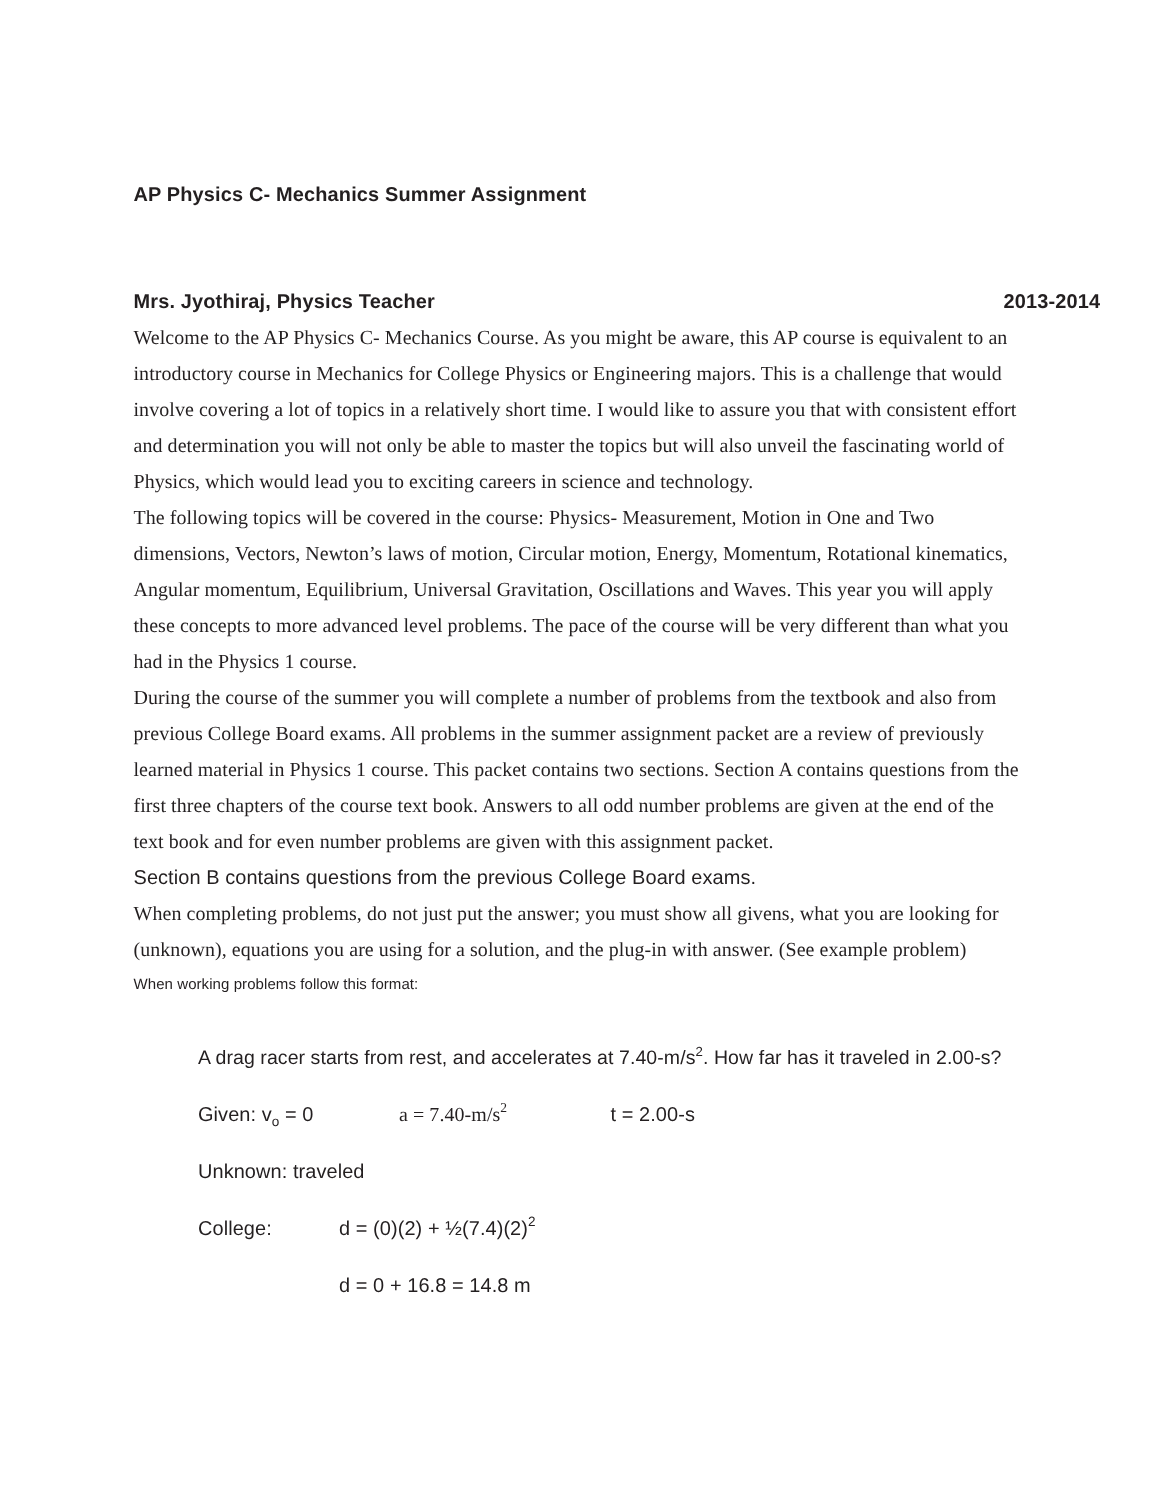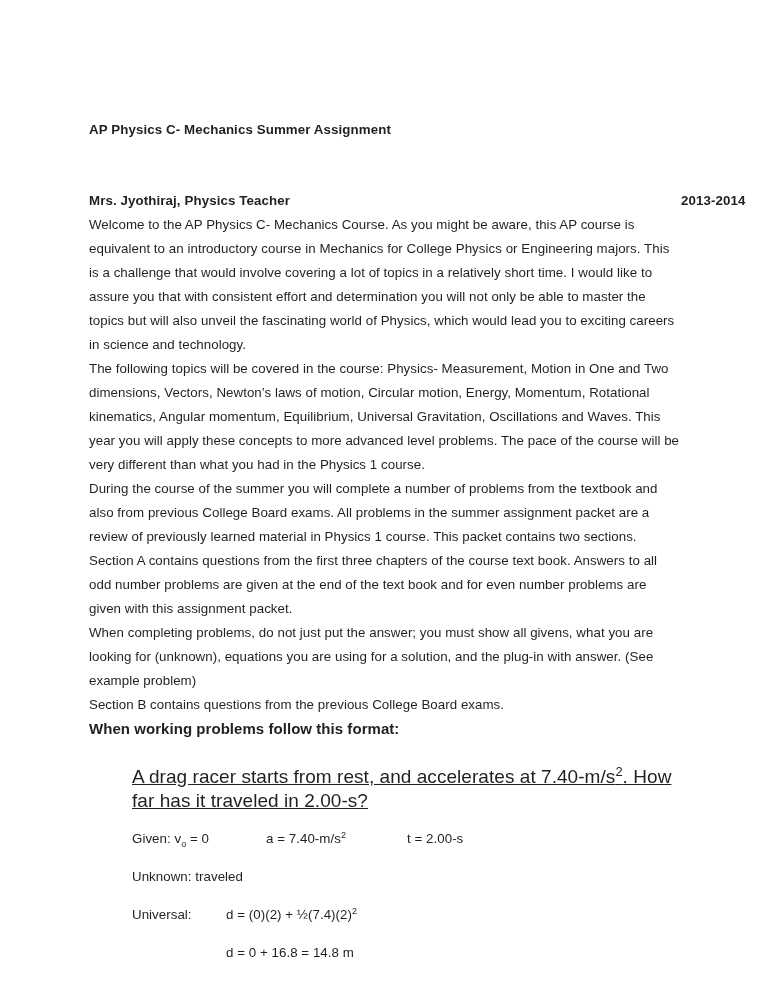--- a/index.html
+++ b/index.html
@@ -42,70 +42,70 @@
     font-size: 13.3px;
     font-weight: bold;
     line-height: 24px;
     letter-spacing: 0.1px;
   }
   .byline-name {
     flex: 0 0 auto;
   }
   .byline-year {
     position: absolute;
-    left: 592px;
+    left: 580px;
     white-space: nowrap;
   }
   .byline-wrap {
     position: relative;
     width: 100%;
   }
   p.body-par {
     font-size: 13.3px;
     line-height: 24px;
     margin: 0;
     letter-spacing: 0.05px;
     text-align: left;
   }
   .par-gap {
     margin-top: 24px;
+    font-family: Liberation Serif, serif;
   }
   .bold-line {
-    font-size: 15px;
+    font-size: 10px;
     line-height: 24px;
-    font-weight: bold;
+    font-weight: normal;
     margin: 0;
     letter-spacing: 0.05px;
   }
   .example-block {
     margin-top: 24px;
     padding-left: 43px;
     width: 549px;
   }
   .example-statement {
-    font-size: 19px;
+    font-size: 13px;
     line-height: 24px;
     margin: 0;
     letter-spacing: 0.05px;
-    text-decoration: underline;
   }
   .work-line {
     font-size: 13.3px;
     line-height: 24px;
     margin: 0;
     position: relative;
     height: 24px;
     white-space: nowrap;
     letter-spacing: 0.05px;
   }
   .work-gap {
     margin-top: 14px;
   }
   .col-a { position: absolute; left: 0px; }
-  .col-b { position: absolute; left: 134px; }
+  .col-b { position: absolute; left: 134px; font-family: Liberation Serif, serif; }
   .col-c { position: absolute; left: 275px; }
   .col-sol { position: absolute; left: 94px; }
   sup {
     font-size: 0.68em;
     vertical-align: super;
     line-height: 0;
   }
   sub {
     font-size: 0.68em;
     vertical-align: sub;
@@ -127,43 +127,43 @@
         <span class="byline-year">2013-2014</span>
       </div>
     </div>
 
     <p class="body-par par-gap">Welcome to the AP Physics C- Mechanics Course. As you might be aware, this AP course is equivalent to an introductory course in Mechanics for College Physics or Engineering majors. This is a challenge that would involve covering a lot of topics in a relatively short time. I would like to assure you that with consistent effort and determination you will not only be able to master the topics but will also unveil the fascinating world of Physics, which would lead you to exciting careers in science and technology.</p>
 
     <p class="body-par par-gap">The following topics will be covered in the course: Physics- Measurement, Motion in One and Two dimensions, Vectors, Newton’s laws of motion, Circular motion, Energy, Momentum, Rotational kinematics, Angular momentum, Equilibrium, Universal Gravitation, Oscillations and Waves. This year you will apply these concepts to more advanced level problems. The pace of the course will be very different than what you had in the Physics 1 course.</p>
 
     <p class="body-par par-gap">During the course of the summer you will complete a number of problems from the textbook and also from previous College Board exams. All problems in the summer assignment packet are a review of previously learned material in Physics 1 course. This packet contains two sections. Section A contains questions from the first three chapters of the course text book. Answers to all odd number problems are given at the end of the text book and for even number problems are given with this assignment packet.</p>
 
+    <p class="body-par">Section B contains questions from the previous College Board exams.</p>
+
     <p class="body-par par-gap">When completing problems, do not just put the answer; you must show all givens, what you are looking for (unknown), equations you are using for a solution, and the plug-in with answer. (See example problem)</p>
-
-    <p class="body-par">Section B contains questions from the previous College Board exams.</p>
 
     <p class="bold-line">When working problems follow this format:</p>
 
     <div class="example-block">
 
       <p class="example-statement"><span>A drag racer starts from rest, and accelerates at 7.40-m/s</span><sup>2</sup><span>.  How far has it traveled in 2.00-s?</span></p>
 
       <div class="work-line work-gap">
         <span class="col-a"><span>Given: v</span><sub>o</sub><span> = 0</span></span>
         <span class="col-b"><span>a = 7.40-m/s</span><sup>2</sup></span>
         <span class="col-c">t = 2.00-s</span>
       </div>
 
       <div class="work-line work-gap">
         <span class="col-a">Unknown: traveled</span>
       </div>
 
 
       <div class="work-line work-gap">
-        <span class="col-a">Universal:</span>
+        <span class="col-a">College:</span>
         <span class="col-sol"><span>d = (0)(2) + ½(7.4)(2)</span><sup>2</sup></span>
       </div>
 
       <div class="work-line work-gap">
         <span class="col-sol"><span>d = 0 + 16.8 = </span><b>14.8 m</b></span>
       </div>
 
     </div>
   </div>
 </div>

